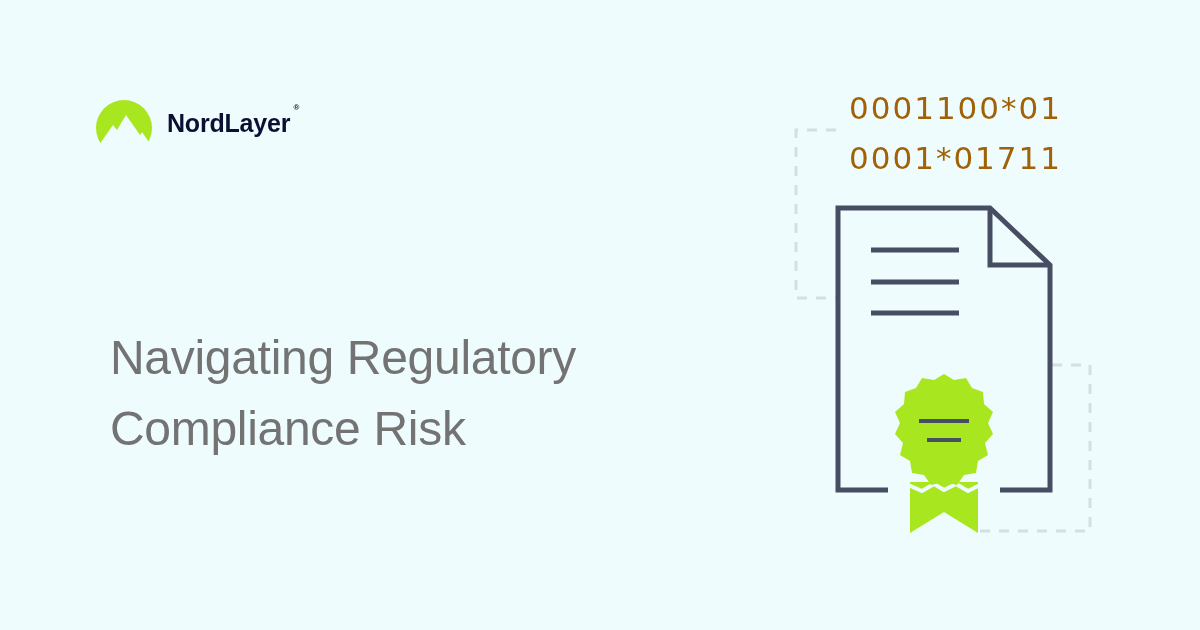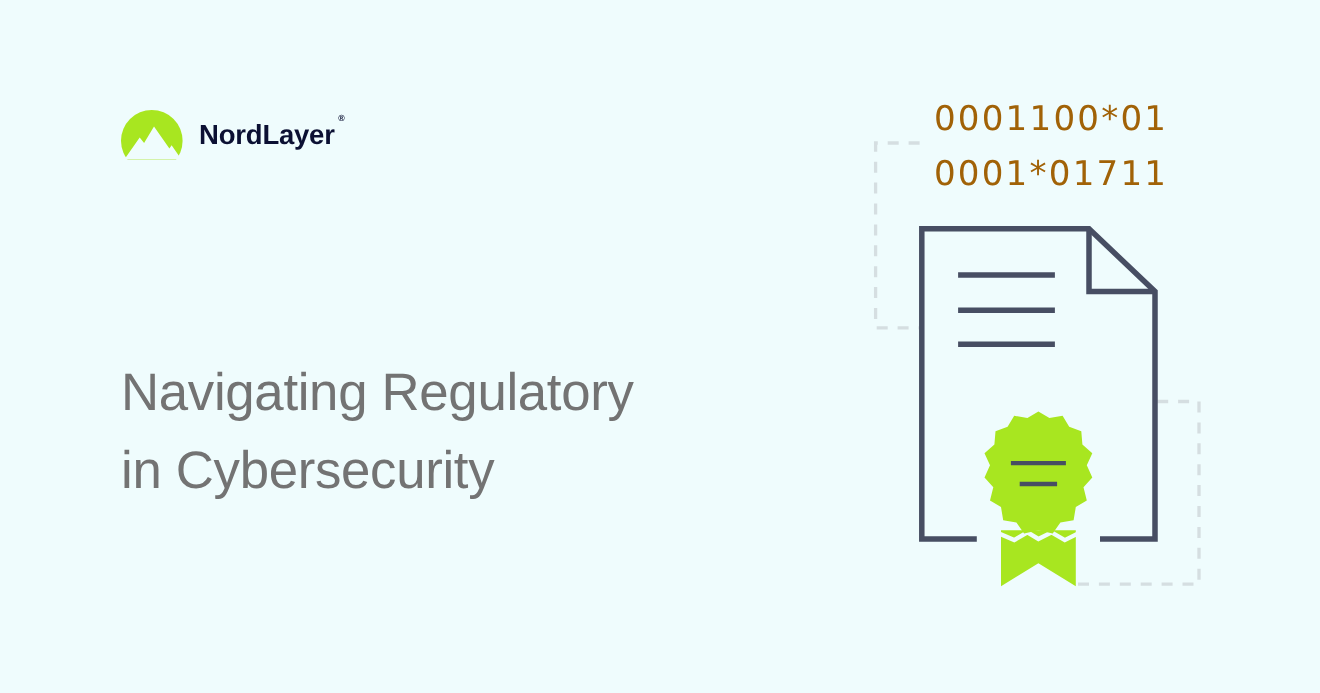--- a/index.html
+++ b/index.html
@@ -3,21 +3,21 @@
 <meta charset="utf-8">
 <style>
   html, body { margin: 0; padding: 0; }
   body {
     width: 1200px; height: 630px; overflow: hidden;
     background: #EFFCFD;
     position: relative;
     font-family: "Liberation Sans", "DejaVu Sans", sans-serif;
   }
   .logo {
-    position: absolute; left: 109px; top: 99px;
+    position: absolute; left: 95px; top: 99px;
     display: flex; align-items: center; justify-content: flex-end;
   }
   .logo-mark { width: 58px; height: 48px; }
   .logo-text {
     margin-left: 14px;
     font-size: 25px; font-weight: 700; color: #0B1033;
     letter-spacing: -0.2px;
     position: relative;
   }
   .logo-reg {
@@ -54,21 +54,21 @@
       <path d="M4 46 L18 26 L22 31 L31 16 L45 36 L47 33 L56 46 Z" fill="#EFFCFD"></path>
     </g>
   </svg>
   <span class="logo-text">
     <span>NordLayer</span><span class="logo-reg">®</span>
   </span>
 </div>
 
 <h1 class="headline">
   <span>Navigating Regulatory</span>
-  <span>in Cybersecurity</span>
+  <span>Compliance Risk</span>
 </h1>
 
 <div class="binary" style="top:93px;">0001100*01</div>
 <div class="binary" style="top:143px;">0001*01711</div>
 
 <svg class="art" width="1200" height="630" viewBox="0 0 1200 630">
 
   <g fill="none" stroke="#D5DEE1" stroke-width="3" stroke-dasharray="10 9">
     <polyline points="836,130 796,130 796,298 836,298"></polyline>
   </g>

